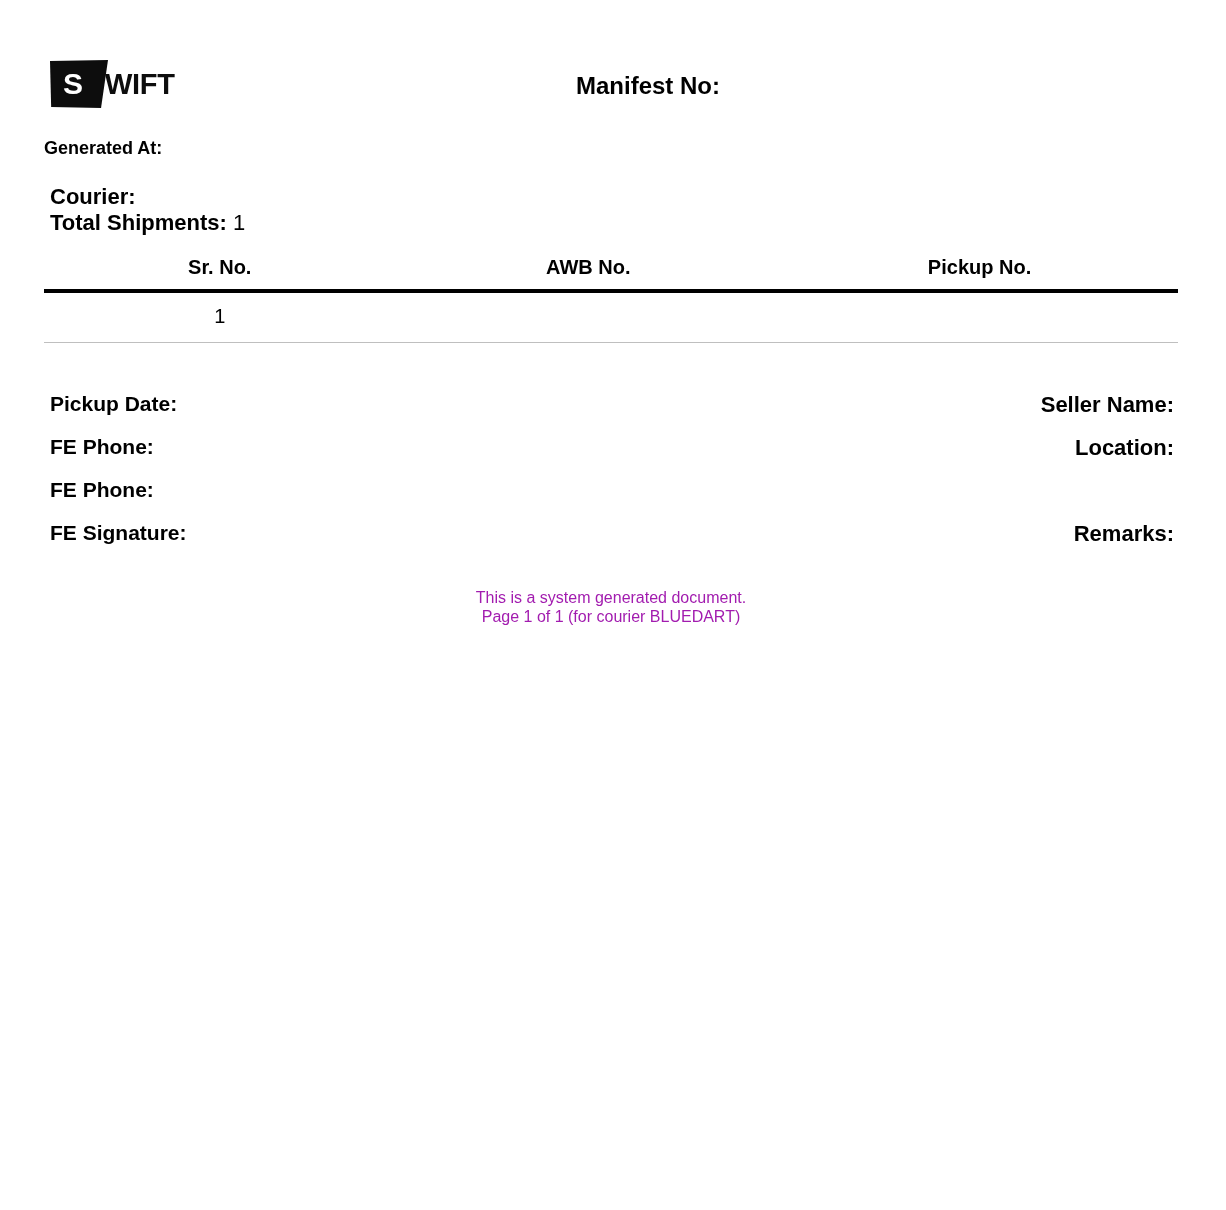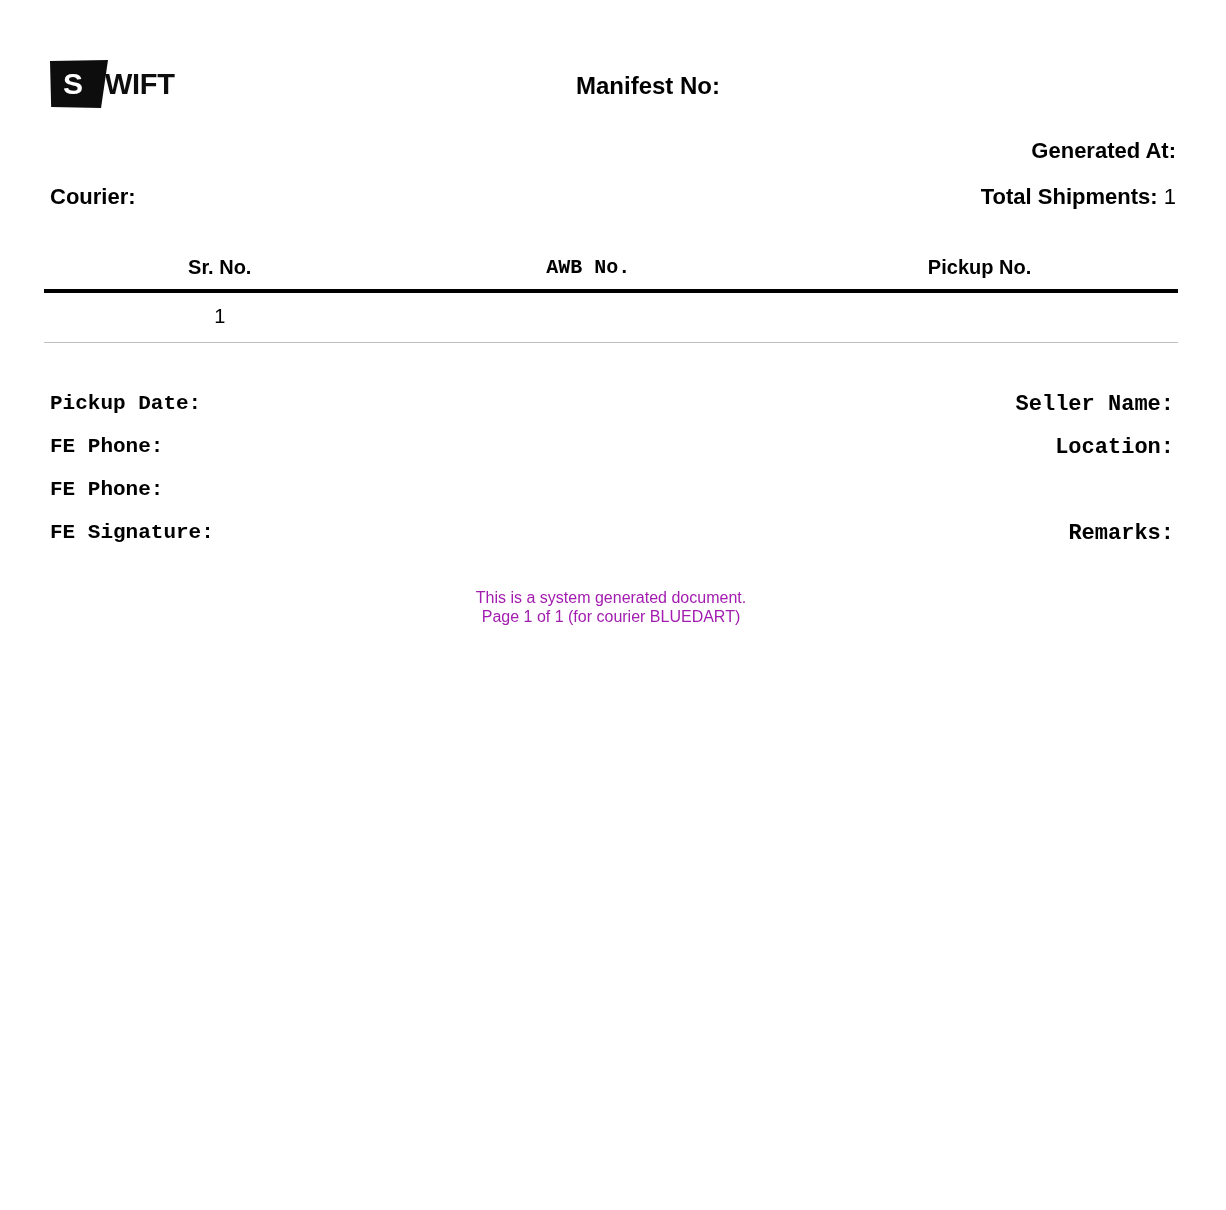--- a/index.html
+++ b/index.html
@@ -80,35 +80,37 @@
     font-weight: bold;
     padding-left: 120px;
     box-sizing: border-box;
   }
 
   .generated-at {
     position: absolute;
     left: 0;
     top: 138px;
     width: 1176px;
-    text-align: right;
-    font-size: 22px;
-    font-weight: bold;
+    text-align: left;
+    font-size: 18px;
+    font-weight: bold;
+    padding-left: 44px;
     box-sizing: border-box;
   }
 
   .courier-row {
     position: absolute;
     left: 50px;
     top: 184px;
     width: 1126px;
     display: flex;
     justify-content: space-between;
     align-items: flex-start;
     font-size: 22px;
+    flex-direction: column;
   }
   .courier-left {
     font-weight: bold;
   }
   .courier-left .value {
     font-weight: normal;
   }
   .courier-right {
     font-weight: bold;
   }
@@ -134,30 +136,29 @@
   }
   .manifest-table td {
     font-size: 20px;
     font-weight: normal;
     text-align: center;
     padding: 12px 0 14px 0;
     border-bottom: 1px solid #bfbfbf;
     height: 22px;
   }
   .col-sr   { width: 31%; }
-  .col-awb  { width: 34%; font-family: Liberation Mono, monospace; }
+  .col-awb  { width: 34%; }
   .col-order{ width: 35%; }
 
   
   .details {
     position: absolute;
     left: 50px;
     top: 392px;
     width: 1126px;
-    font-family: Liberation Mono, monospace;
   }
   .detail-row {
     position: relative;
     height: 43px;
   }
   .detail-left {
     position: absolute;
     left: 0;
     top: 0;
     font-size: 21px;

